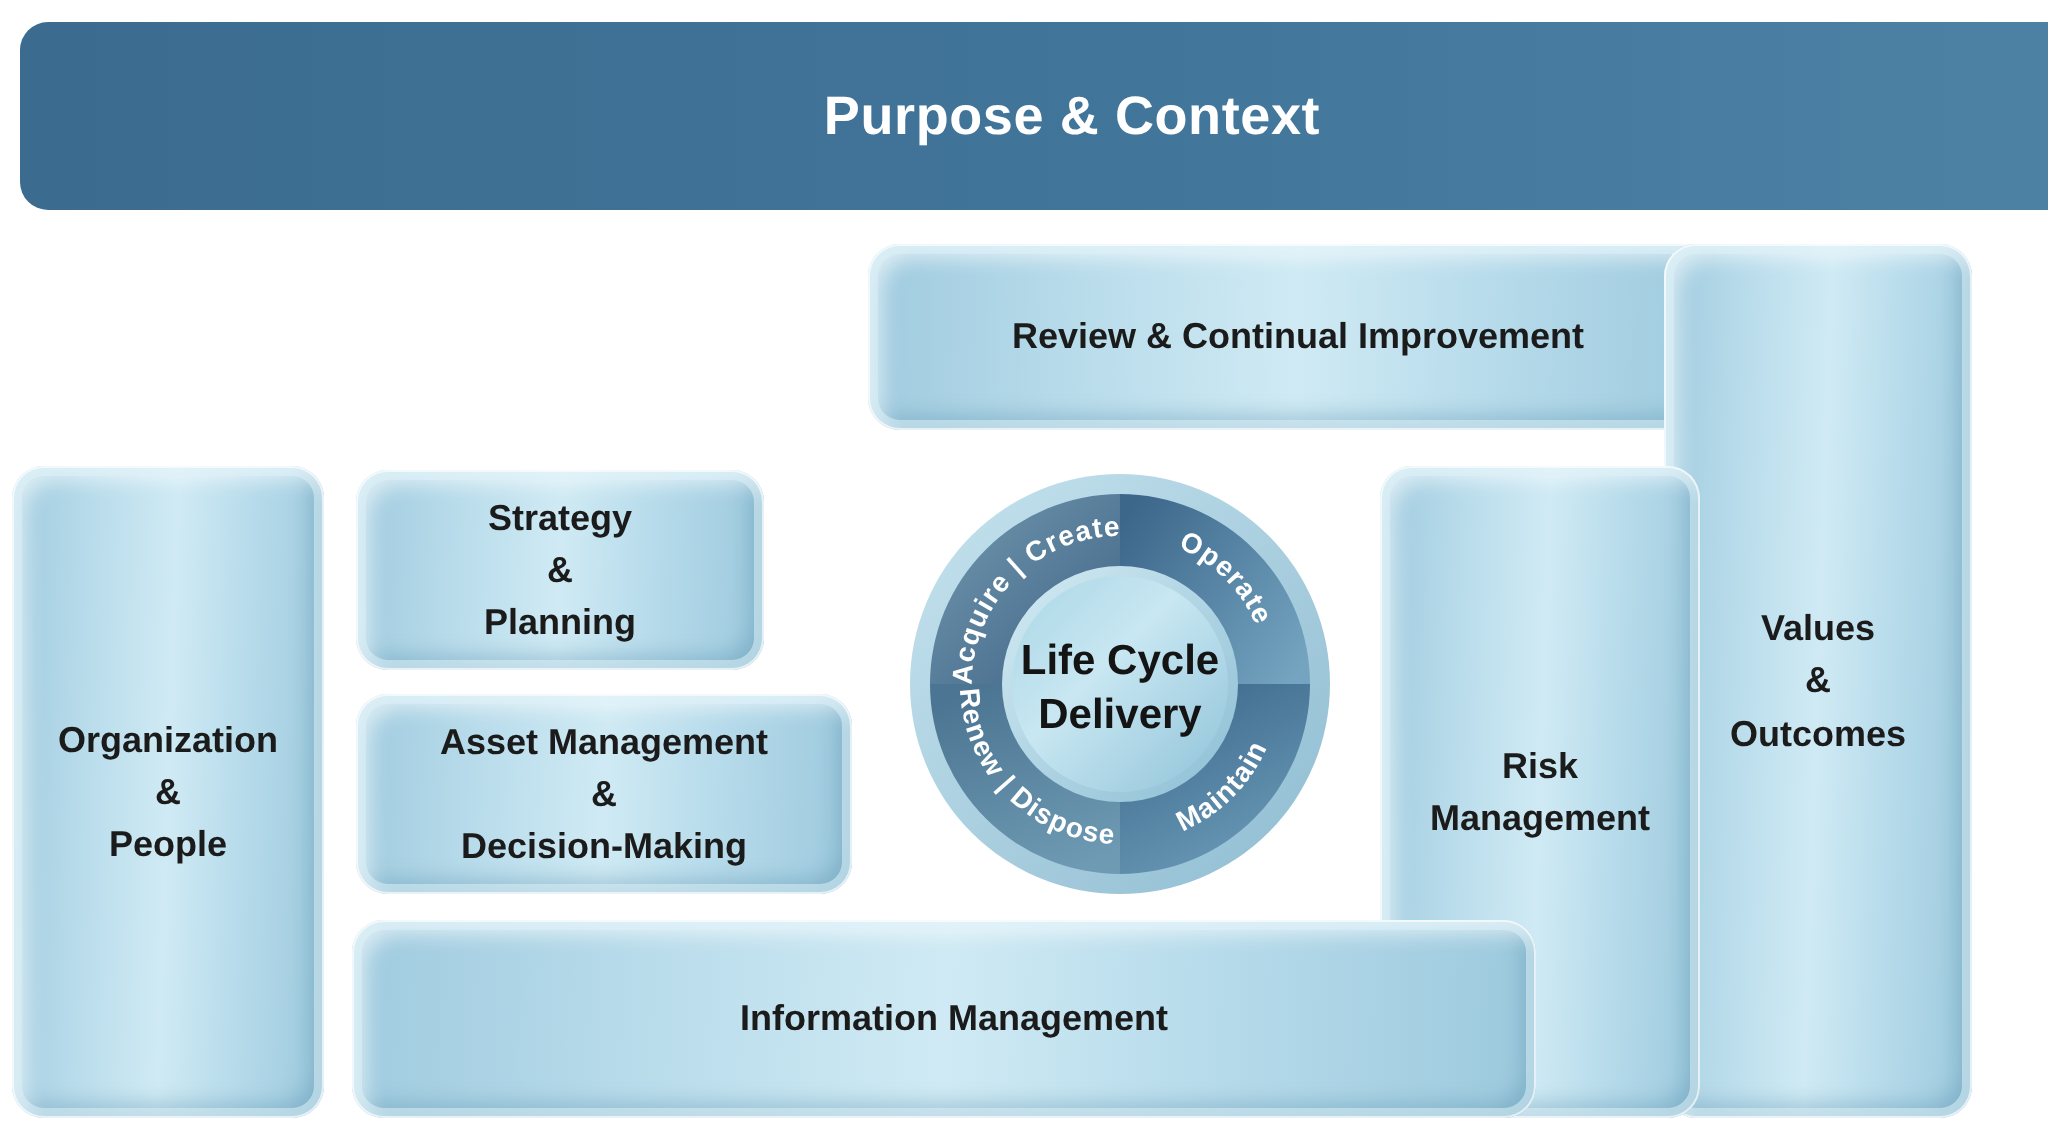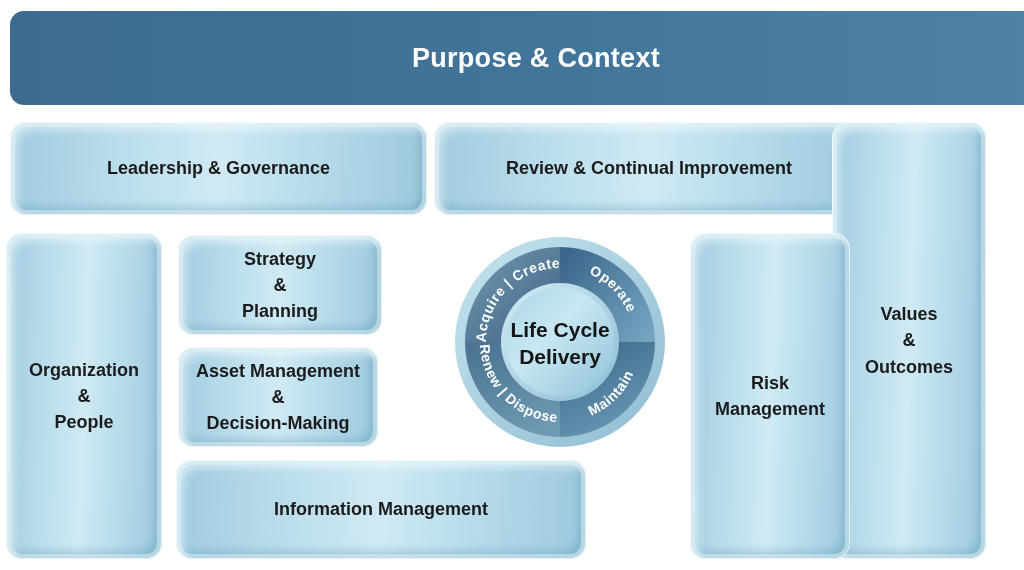--- a/index.html
+++ b/index.html
@@ -23,43 +23,42 @@
     position:absolute;left:10px;top:11px;width:1004px;height:94px;border-radius:14px;
     background:linear-gradient(90deg,#3b6c90 0%,#42759a 55%,#4d82a5 100%);
     display:flex;align-items:center;justify-content:center;
     color:#ffffff;font-weight:bold;font-size:27px;letter-spacing:0.3px;padding-left:24px;
   }
   #leadership{left:10px;top:122px;width:417px;height:93px;}
   #review{left:434px;top:122px;width:430px;height:93px;}
   #values{left:832px;top:122px;width:154px;height:437px;}
   #organization{left:6px;top:233px;width:156px;height:326px;}
   #strategy{left:178px;top:235px;width:204px;height:100px;}
-  #asset{left:178px;top:347px;width:200px;height:100px;}
+  #asset{left:178px;top:347px;width:248px;height:100px;}
   #risk{left:690px;top:233px;width:160px;height:326px;}
-  #information{left:176px;top:460px;width:410px;height:99px;}
+  #information{left:176px;top:460px;width:582px;height:99px;padding-left:10px;}
   #wheel{position:absolute;left:454px;top:236px;width:212px;height:212px;}
   .ring-label{
     fill:#ffffff;font-weight:bold;font-size:14px;letter-spacing:0.6px;
     font-family:"Liberation Sans","DejaVu Sans",sans-serif;
   }
   .center-label{
     fill:#141414;font-weight:bold;font-size:21px;
     font-family:"Liberation Sans","DejaVu Sans",sans-serif;text-anchor:middle;
   }
 </style>
 </head>
 <body>
 
 <div id="stage">
 
   <div class="header">
     <span>Purpose &amp; Context</span>
   </div>
 
-  <div class="panel" id="leadership">Leadership &amp; Governance</div>
 
   <div class="panel" id="review">Review &amp; Continual Improvement</div>
 
   <div class="panel" id="values">Values
 &amp;
 Outcomes</div>
 
   <div class="panel" id="organization">Organization
 &amp;
 People</div>

